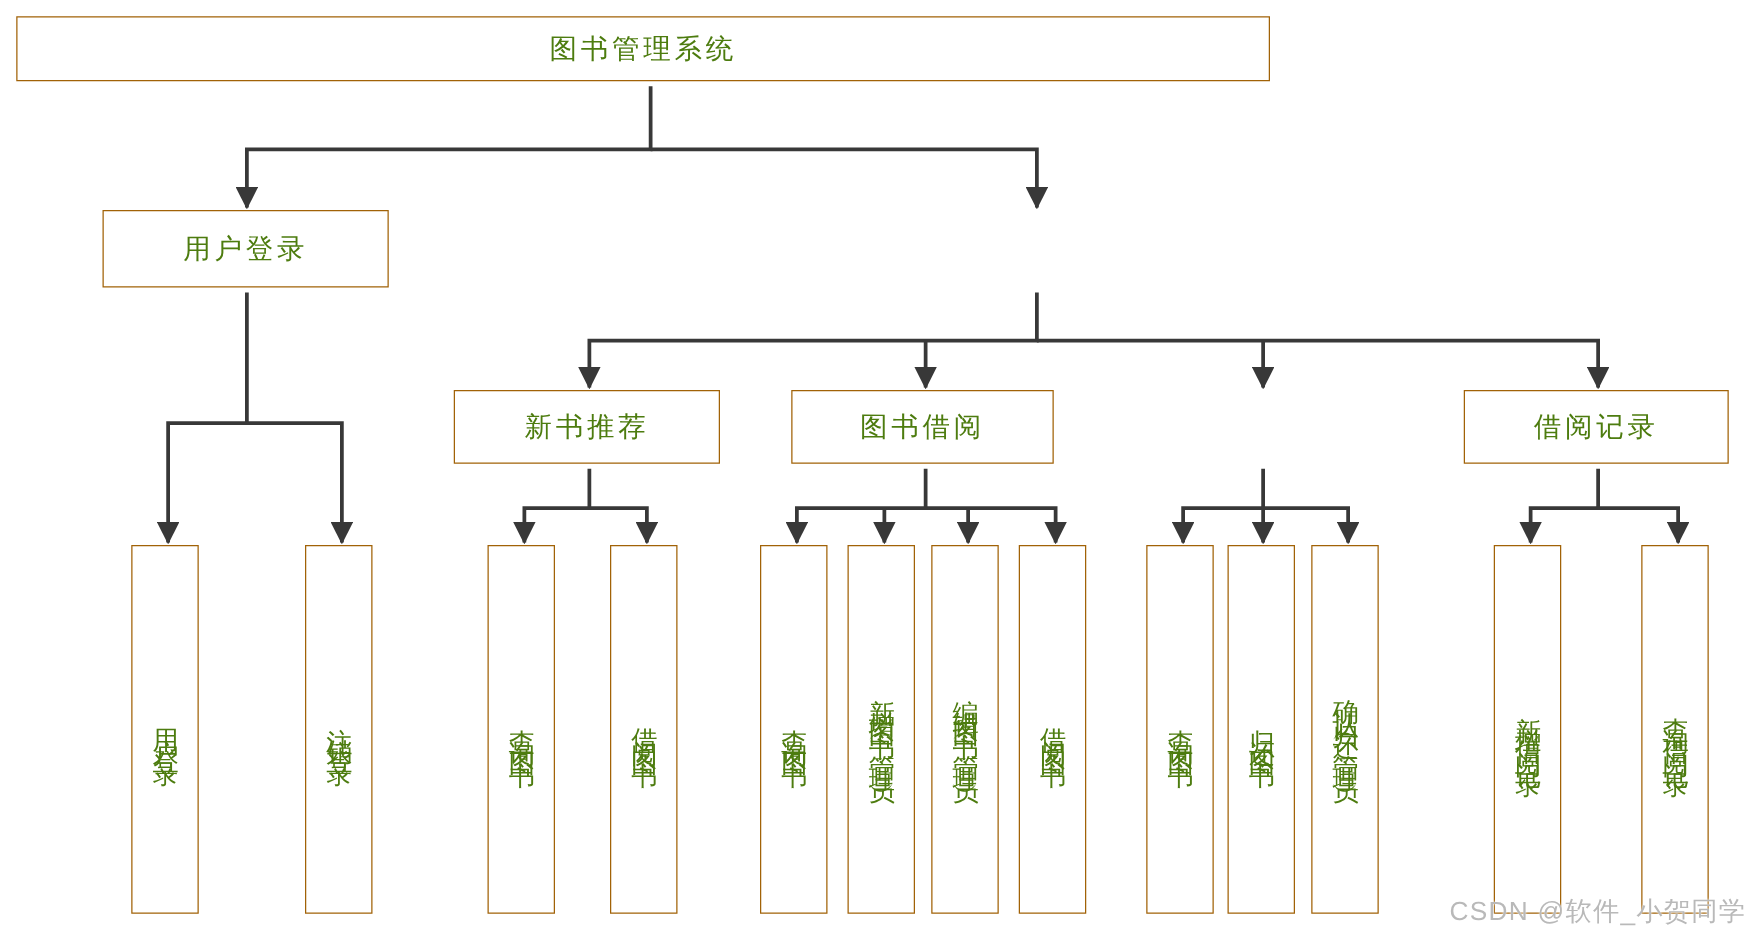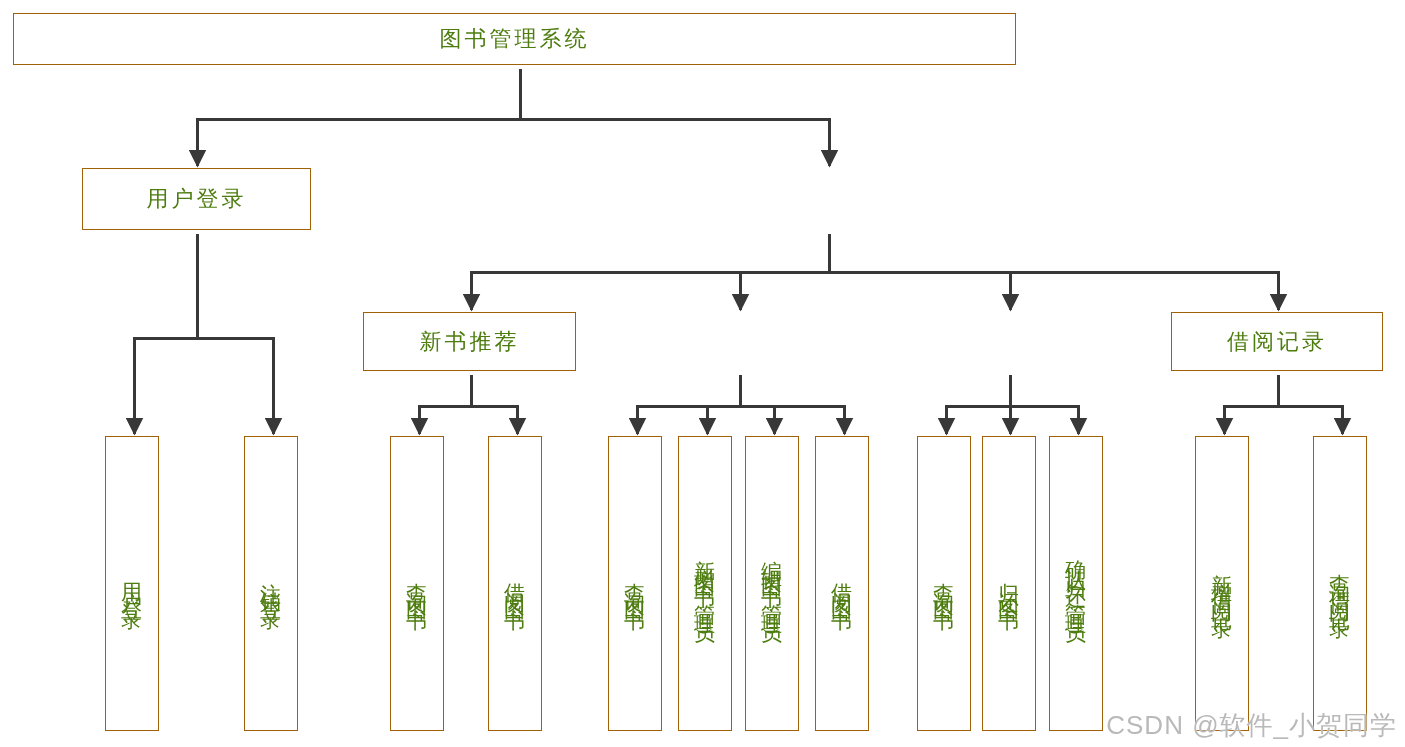--- a/index.html
+++ b/index.html
@@ -45,21 +45,21 @@
     text-orientation: mixed;
     font-size: 21px;
     letter-spacing: 9px;
     line-height: 1;
     white-space: nowrap;
   }
   .watermark {
     position: absolute;
     right: 8px;
     bottom: 4px;
-    font-size: 26px;
+    font-size: 21px;
     color: #b9b9b9;
     letter-spacing: 1px;
     text-shadow: 0 0 2px #ffffff;
     white-space: nowrap;
     z-index: 5;
   }
 </style>
 </head>
 <body>
 
@@ -99,20 +99,21 @@
       <path d="M1278.5,375 L1278.5,406.5 L1224.5,406.5 L1224.5,434" marker-end="url(#arw)"></path>
       <path d="M1278.5,406.5 L1342.5,406.5 L1342.5,434" marker-end="url(#arw)"></path>
     </g>
   </svg>
 
   <div class="node hbox" style="left:13px; top:13px; width:1001px; height:50px;">图书管理系统</div>
 
   <div class="node hbox" style="left:82px; top:168px; width:227px; height:60px;">用户登录</div>
 
   <div class="node hbox" style="left:363px; top:312px; width:211px; height:57px;">新书推荐</div>
+  <div class="node hbox" style="left:633px; top:312px; width:208px; height:57px;">图书借阅</div>
   <div class="node hbox" style="left:1171px; top:312px; width:210px; height:57px;">借阅记录</div>
 
   <div class="node vbox" style="left:105px; top:436px;">
     <span class="vtext">用户登录</span>
   </div>
   <div class="node vbox" style="left:244px; top:436px;">
     <span class="vtext">注销登录</span>
   </div>
 
   <div class="node vbox" style="left:390px; top:436px;">

